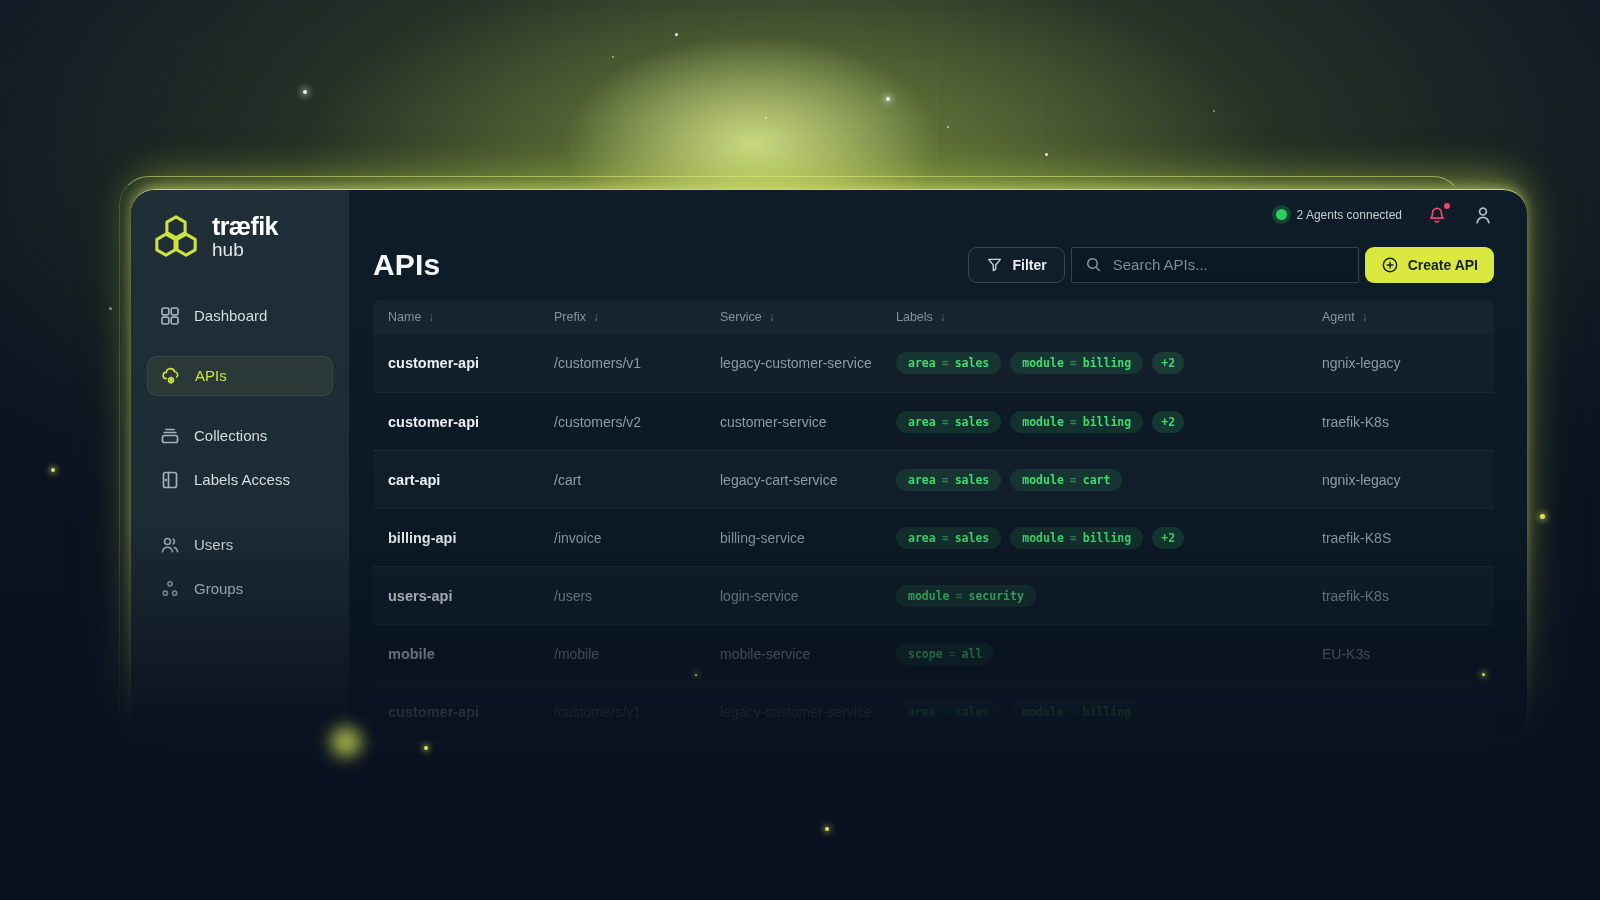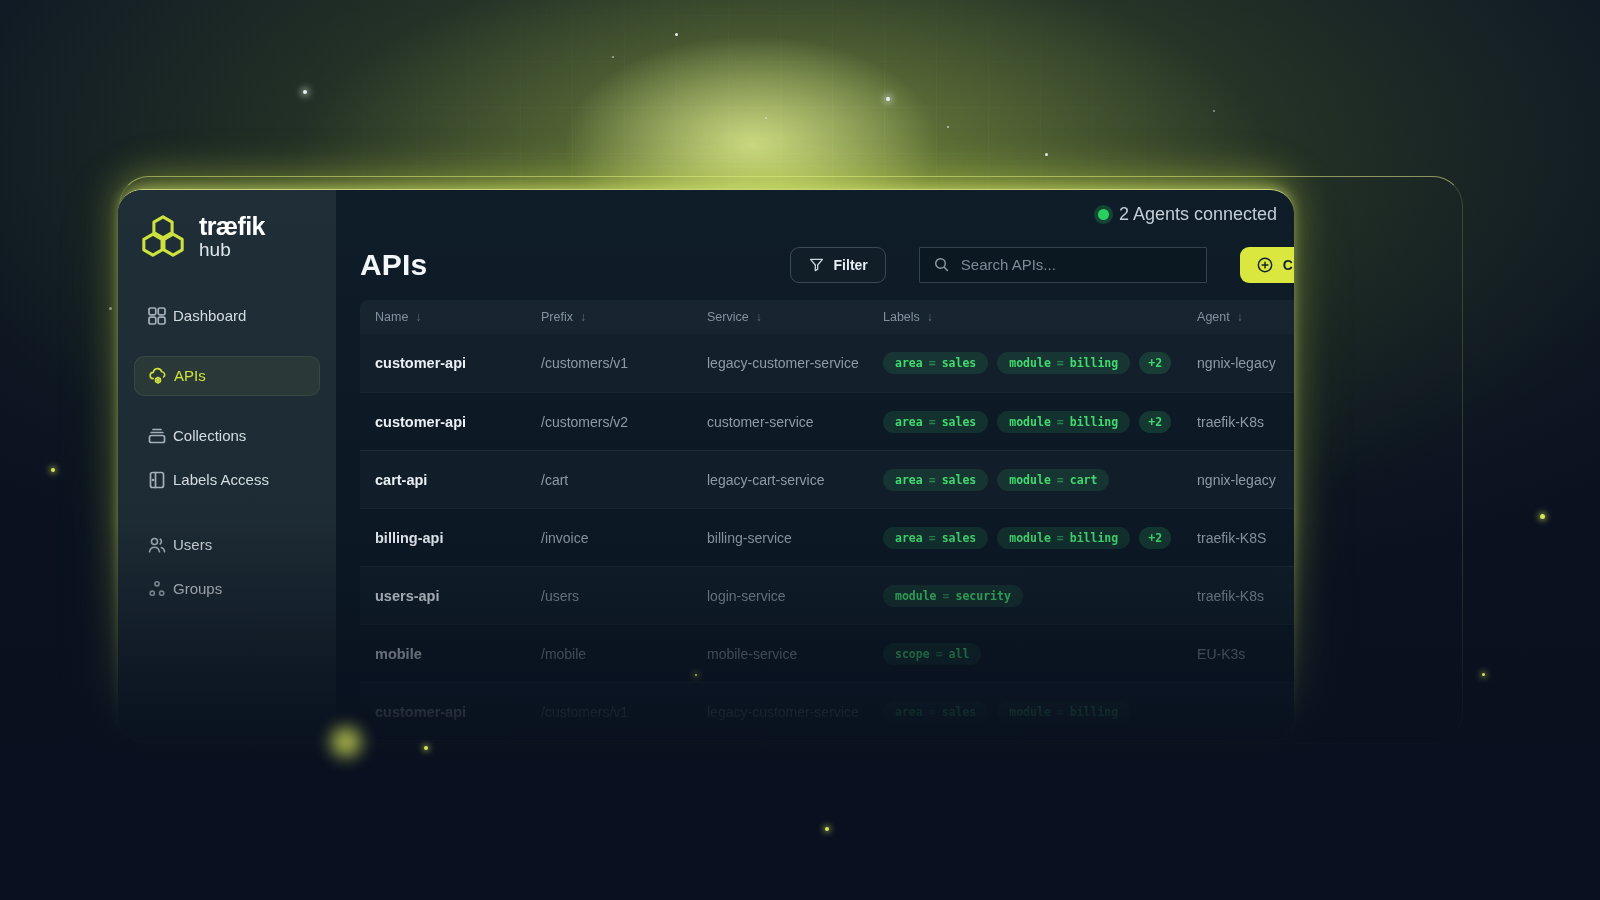--- a/index.html
+++ b/index.html
@@ -39,65 +39,65 @@
     filter:blur(7px);
   }
   
   .window-outer {
     position:absolute; left:119px; top:176px; width:1344px; height:568px;
     border:1px solid rgba(196,214,118,0.20);
     border-top-color:rgba(228,241,140,0.55);
     border-radius:30px; z-index:2;
   }
   .window {
-    position:absolute; left:118px; top:189px; width:1176px; height:551px;
+    position:absolute; left:131px; top:189px; width:1396px; height:551px;
     border-radius:24px; overflow:hidden; display:flex; z-index:3;
     background:linear-gradient(180deg,#0f1d28 0%, #0c1925 55%, #0b1723 100%);
     border-top:1px solid rgba(236,246,140,0.85);
     box-shadow:0 -14px 38px -4px rgba(213,232,74,0.45), 0 -3px 12px -2px rgba(236,248,150,0.5), 0 0 70px rgba(170,200,60,0.10);
   }
   
   .sidebar {
     width:218px; flex:0 0 218px; padding:18px 16px 0 16px;
     background:linear-gradient(180deg,#202e37 0%, #1d2b34 60%, #1a2830 100%);
   }
   .logo { display:flex; align-items:center; gap:13px; padding:6px 2px 0 6px; }
   .logo svg { display:block; }
   .logo-title { font-size:25px; font-weight:700; color:#ffffff; letter-spacing:-0.6px; line-height:1.0; }
   .logo-subtitle { font-size:19px; font-weight:400; color:#dfe7ec; line-height:1.05; margin-top:1px; }
   nav { margin-top:36px; }
   .nav-item {
-    display:flex; align-items:center; gap:6px; height:40px; padding:0 13px;
+    display:flex; align-items:center; gap:14px; height:40px; padding:0 13px;
     border-radius:10px; margin-bottom:4px; cursor:pointer;
     color:#d4dce1; font-size:15px; font-weight:500;
   }
   .nav-item .nicon { width:20px; height:20px; color:#a4b1ba; display:flex; align-items:center; }
   .nav-item.active {
     margin-top:20px; margin-bottom:20px;
     background:rgba(210,226,80,0.07);
     border:1px solid rgba(255,255,255,0.07);
     color:#cfe23e;
   }
   .nav-item.active .nicon { color:#cfe23e; }
   .nav-item.sep { margin-top:25px; }
   
   .main { flex:1; padding:10px 33px 0 24px; display:flex; flex-direction:column; }
   .topbar { display:flex; justify-content:flex-end; align-items:center; gap:24px; height:34px; }
-  .agents { display:flex; align-items:center; gap:10px; font-size:18px; color:#c3cdd5; }
+  .agents { display:flex; align-items:center; gap:10px; font-size:12px; color:#c3cdd5; }
   .status-dot {
     width:11px; height:11px; border-radius:50%; background:#2ad05f;
     box-shadow:0 0 0 4px rgba(42,208,95,0.22);
   }
   .iconbtn { background:none; border:none; cursor:pointer; position:relative; display:flex; align-items:center; }
   .bell svg { color:#f0426f; }
   .avatar svg { color:#aeb9c2; }
   .notif-dot { position:absolute; top:-1px; right:-2px; width:6px; height:6px; border-radius:50%; background:#f0426f; }
   .title-row { display:flex; justify-content:space-between; align-items:center; margin-top:16px; height:44px; }
   h1 { font-size:30px; font-weight:700; color:#f4f7f9; letter-spacing:0.2px; }
-  .toolbar { display:flex; align-items:flex-end; gap:33px; }
+  .toolbar { display:flex; align-items:flex-end; gap:6px; }
   .filter-btn {
     display:flex; align-items:center; gap:9px; height:36px; padding:0 17px;
     background:rgba(20,32,42,0.55); border:1px solid #3a4a55; border-radius:9px;
     color:#e8eef3; font-size:14px; font-weight:600; font-family:inherit; cursor:pointer;
   }
   .filter-btn svg { color:#c8d2da; }
   .search {
     display:flex; align-items:center; gap:11px; width:288px; height:36px; padding:0 13px;
     background:rgba(12,23,32,0.7); border:1px solid #33434e; border-radius:1px;
   }

